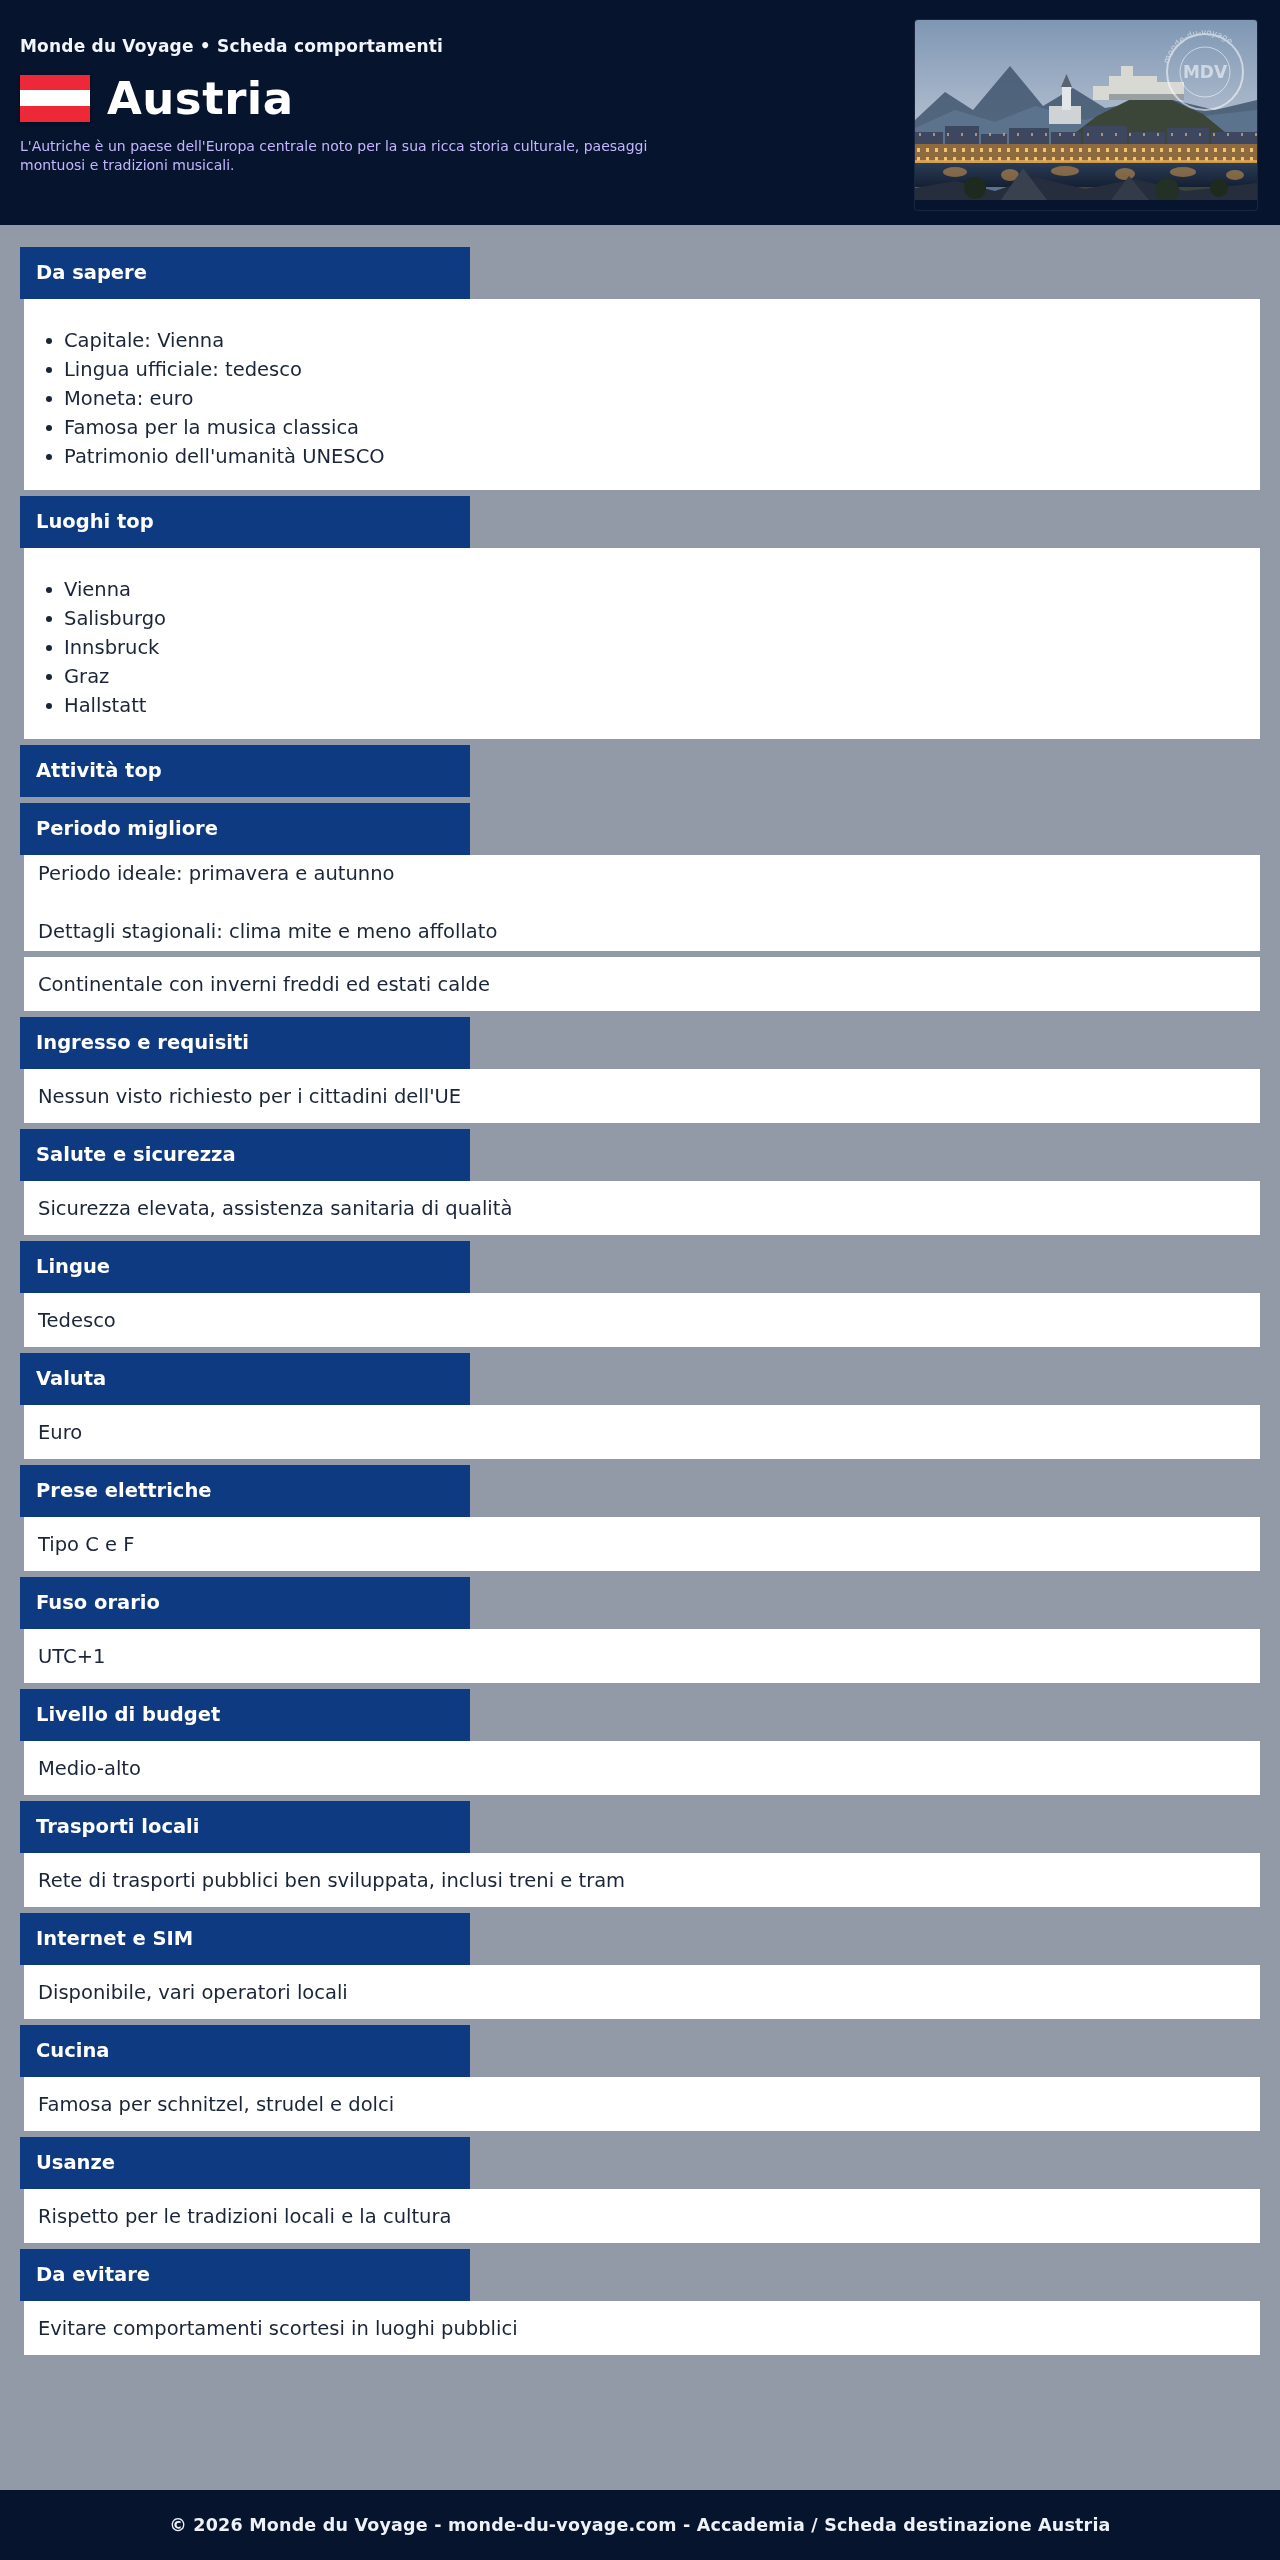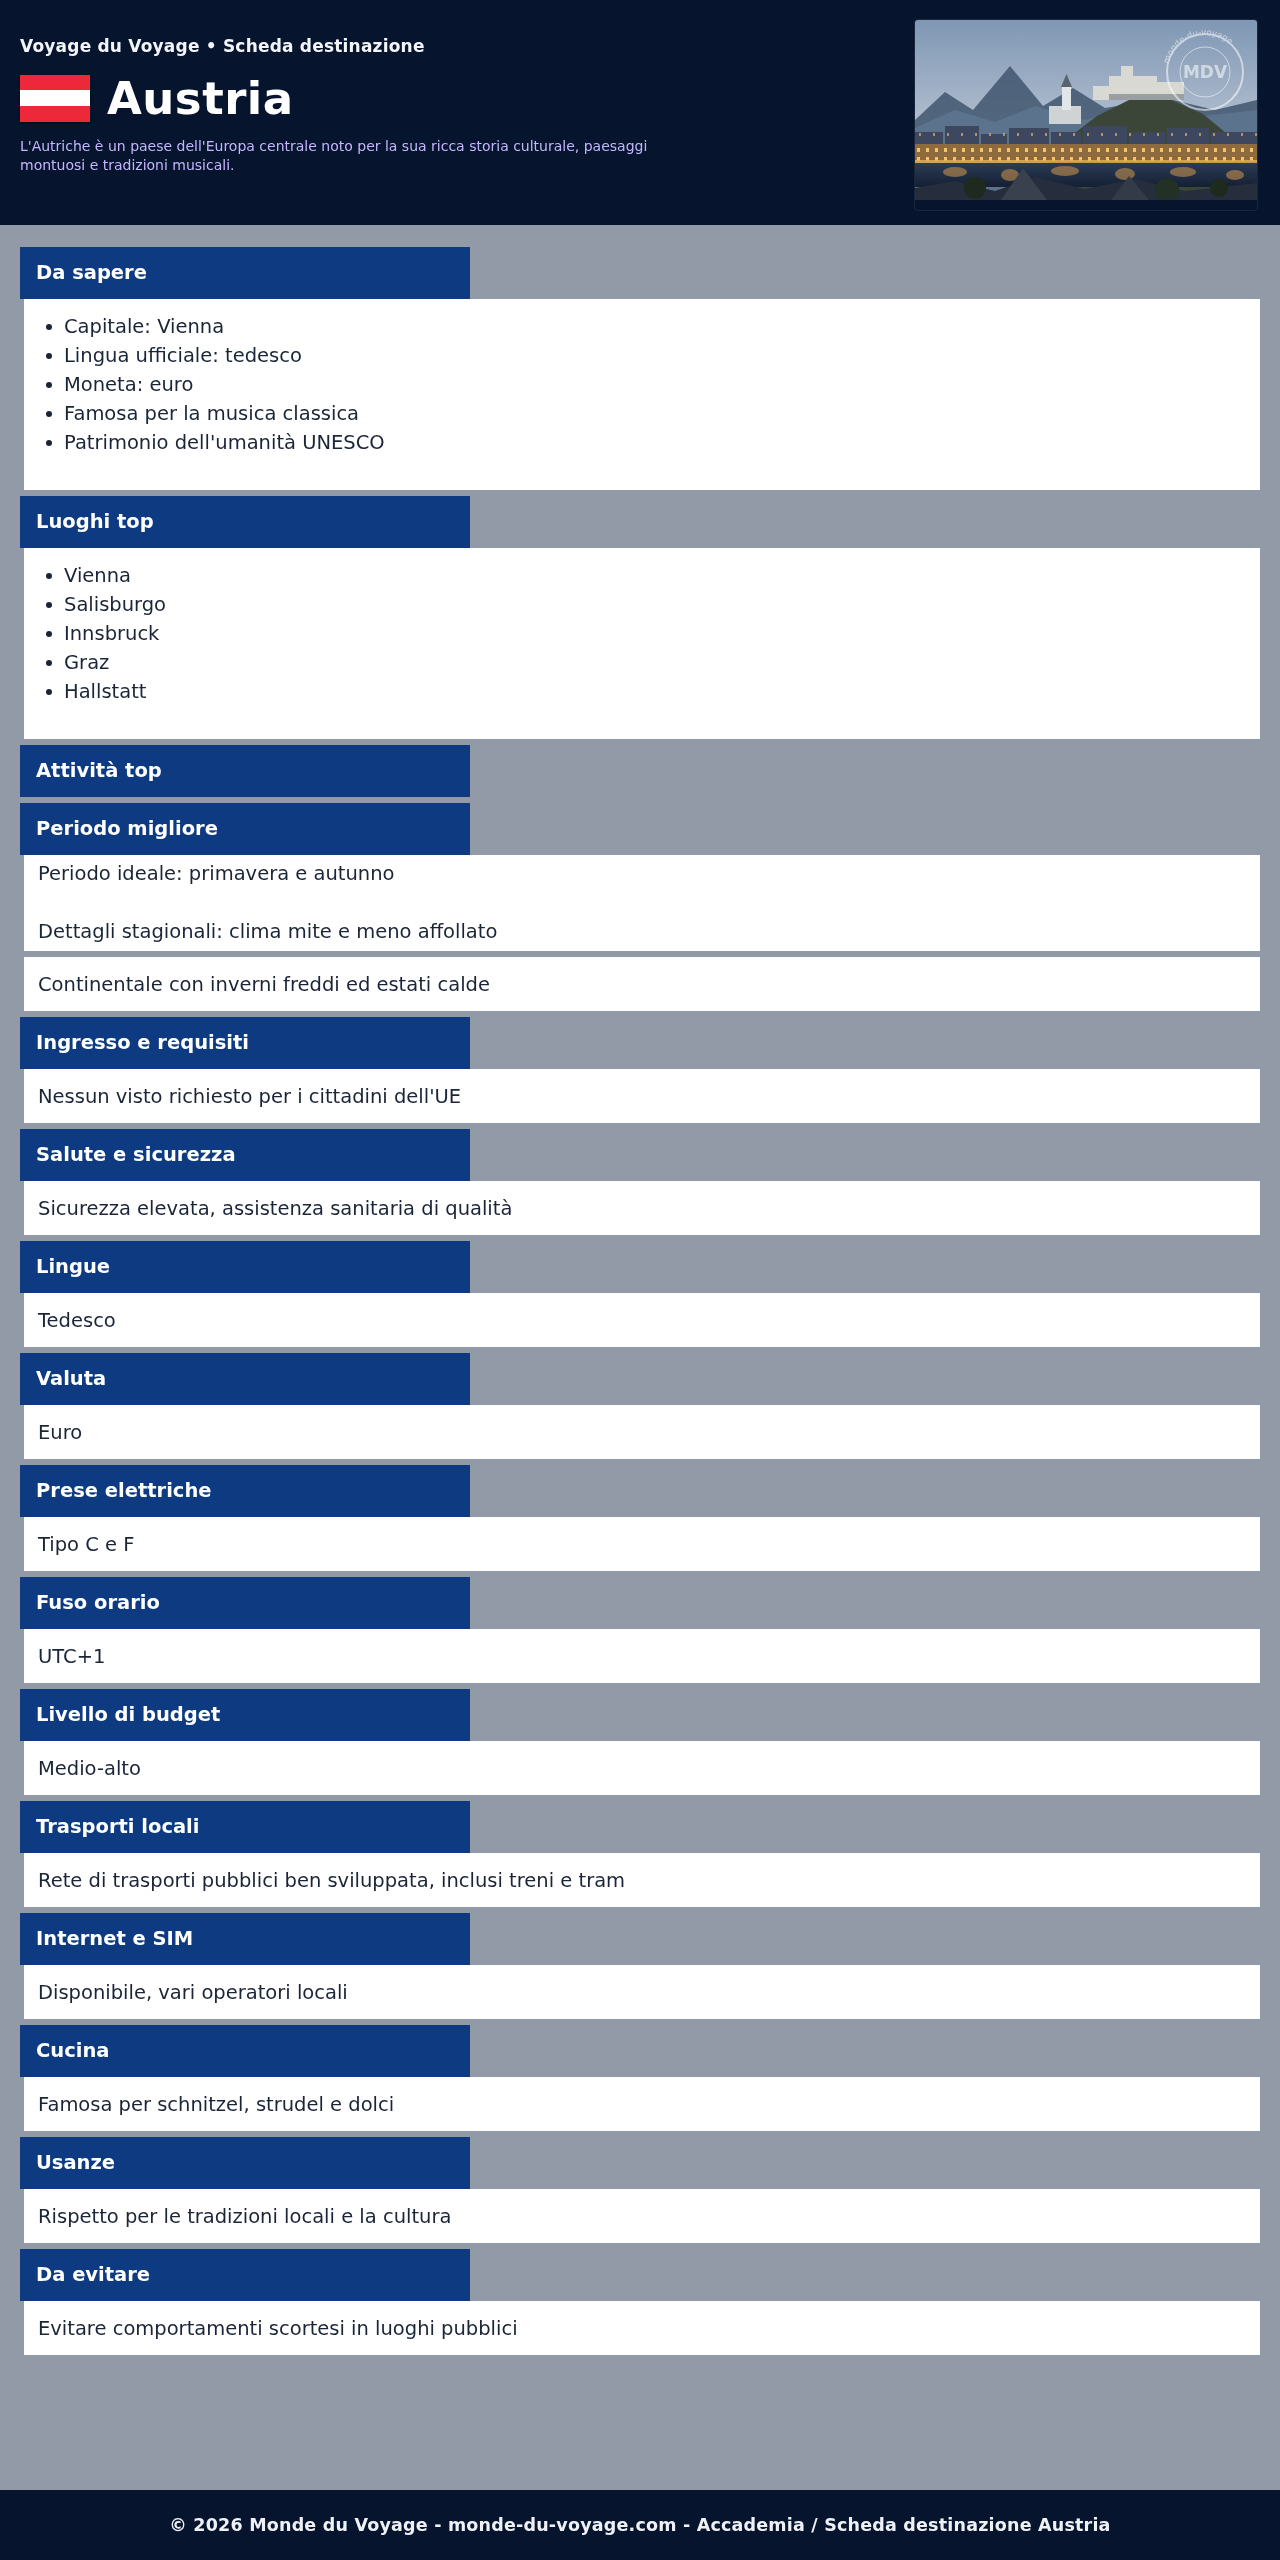--- a/index.html
+++ b/index.html
@@ -28,37 +28,37 @@
   .photo{position:absolute;top:20px;right:23px;width:342px;height:190px;border-radius:3px;overflow:hidden;box-shadow:0 0 0 1px rgba(255,255,255,.08);}
   .photo svg{display:block;}
 
   
   .table{margin:22px 20px 0 20px;}
   .row{display:flex;margin-bottom:6px;flex-direction:column;}
   .label-cell{flex:none;width:450px;background:var(--blue);color:#ffffff;font-weight:bold;font-size:19.5px;padding:13px 16px;line-height:26px;}
   .value-cell{flex:1;margin-left:4px;background:#ffffff;color:var(--ink);font-size:19.5px;padding:6px 14px;display:flex;flex-direction:column;justify-content:center;}
   .row.type-text .value-cell{min-height:54px;}
   .row.type-lines .value-cell{min-height:80px;gap:32px;}
-  .row.type-list .value-cell{min-height:191px;justify-content:flex-start;padding-top:13px;}
+  .row.type-list .value-cell{min-height:191px;justify-content:center;padding-top:13px;}
   .value-cell ul{list-style:none;margin:0;padding:0 0 0 6px;}
   .value-cell li{position:relative;padding-left:20px;line-height:29px;}
   .value-cell li::before{content:"";position:absolute;left:2px;top:12px;width:6px;height:6px;border-radius:50%;background:var(--ink);}
   .value-line{line-height:26px;}
 
   
   .ftr{position:absolute;left:0;bottom:0;width:100%;height:70px;background:var(--navy);display:flex;align-items:center;justify-content:center;}
   .ftr-text{color:#eef2f7;font-size:17.5px;font-weight:bold;letter-spacing:.2px;}
 </style>
 </head>
 <body>
 
 <div class="page">
 
   <header class="hdr">
-    <div class="breadcrumb">Voyage du Voyage • Scheda destinazione</div>
+    <div class="breadcrumb">Monde du Voyage • Scheda comportamenti</div>
     <div class="title-row">
       <span class="flag">
         <span class="stripe red"></span>
         <span class="stripe white"></span>
         <span class="stripe red"></span>
       </span>
       <h1 class="page-title">Austria</h1>
     </div>
     <p class="desc">L'Autriche è un paese dell'Europa centrale noto per la sua ricca storia culturale, paesaggi montuosi e tradizioni musicali.</p>
 

